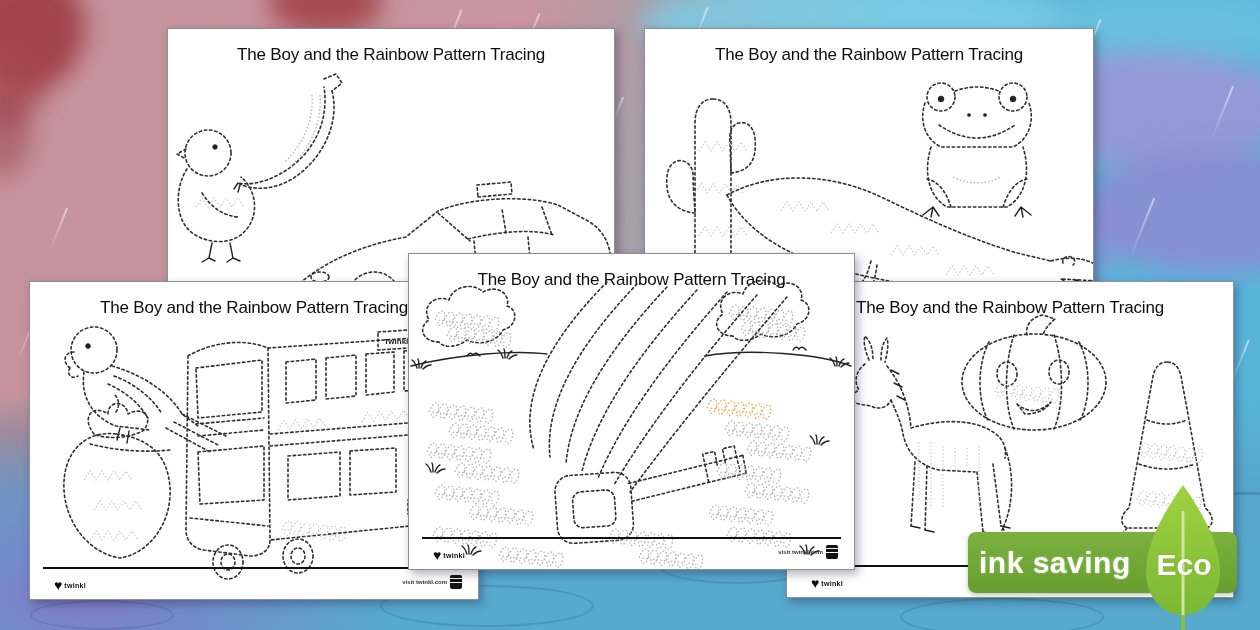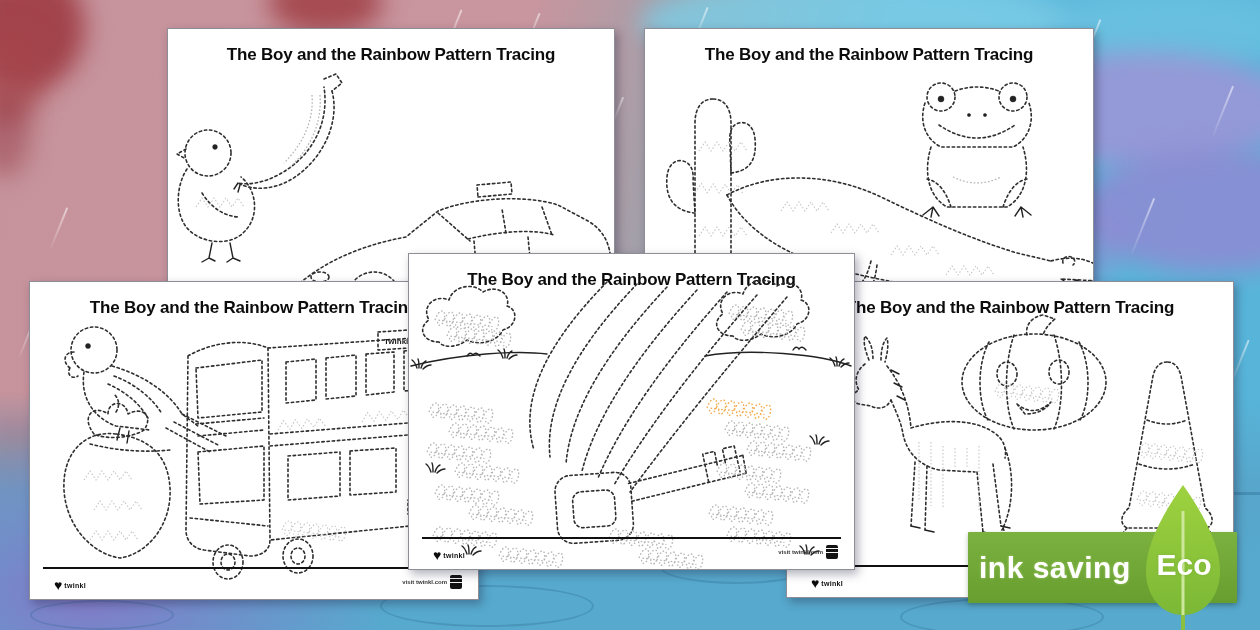--- a/index.html
+++ b/index.html
@@ -14,42 +14,42 @@
   .squig{position:absolute;border:2px solid rgba(35,95,130,.25);border-radius:50%;}
   .rain{position:absolute;width:2px;background:linear-gradient(rgba(255,255,255,.55),rgba(255,255,255,.05));
         transform:rotate(22deg);border-radius:2px;}
   .streak{position:absolute;left:306px;top:78px;width:5px;height:270px;
         background:linear-gradient(rgba(255,255,255,.4),rgba(255,255,255,0));transform:rotate(25deg);}
   .waterline{position:absolute;left:1088px;top:492px;width:172px;height:3px;background:rgba(40,100,140,.35);}
   
   .page{position:absolute;background:#fff;border:1px solid #8e8e96;
         box-shadow:3px 4px 9px rgba(25,25,55,.35);}
   .page-title{position:absolute;top:16px;left:0;right:0;text-align:center;
-        font-size:17px;font-weight:700;color:#0c0c0c;letter-spacing:-.2px;}
+        font-size:17px;font-weight:400;color:#0c0c0c;letter-spacing:-.2px;}
   .art{position:absolute;left:0;top:0;}
   .rule{position:absolute;left:13px;right:13px;bottom:30px;height:2px;background:#101010;}
   .brand{position:absolute;left:24px;bottom:8px;display:flex;align-items:center;gap:2px;color:#0d0d0d;}
   .brand .heart{font-size:14px;line-height:12px;}
   .brand .bname{font-size:7px;font-weight:700;letter-spacing:.3px;}
   .visit{position:absolute;right:16px;bottom:10px;display:flex;align-items:center;gap:3px;}
   .visit .vtext{font-size:6px;font-weight:700;color:#3a3a3a;}
   .stamp{width:12px;height:14px;border-radius:2px;
          background:linear-gradient(#121212 0 3px,#f5f5f5 3px 4px,#121212 4px 7px,#f5f5f5 7px 8px,#121212 8px 100%);}
   
   svg .art-l{stroke:#2e2e2e;fill:none;stroke-width:1.6;stroke-dasharray:2.4 2.8;
              stroke-linecap:round;stroke-linejoin:round;}
   svg .art-s{stroke:#222;fill:#222;stroke-width:.5;}
   svg .tex{stroke:#c6c6c6;fill:none;stroke-width:1.1;stroke-dasharray:1.5 2;}
   svg .tex2{stroke:#b5b5b5;fill:none;stroke-width:1.3;stroke-dasharray:1.6 2;}
   svg .mark{stroke:#222;fill:none;stroke-width:1.4;stroke-linecap:round;}
   svg .orange{stroke:#f2ab4e;fill:none;stroke-width:1.4;stroke-dasharray:1.6 2;}
   svg text.tiny{font-family:"Liberation Sans",sans-serif;font-weight:700;fill:#1c1c1c;}
   
-  .eco-badge{position:absolute;left:968px;top:532px;width:269px;height:71px;z-index:9;
-        background:linear-gradient(180deg,#7ab13f,#679e2f);border-radius:1px;
+  .eco-badge{position:absolute;left:968px;top:532px;width:269px;height:61px;z-index:9;
+        background:linear-gradient(180deg,#7ab13f,#679e2f);border-radius:8px;
         box-shadow:0 2px 5px rgba(20,60,20,.3);}
   .ink-label{position:absolute;left:11px;top:50%;transform:translateY(-50%);
         font-size:30px;font-weight:700;color:#fff;letter-spacing:.5px;
         text-shadow:0 0 3px rgba(200,230,150,.55);}
   .leaf-wrap{position:absolute;left:1144px;top:483px;width:78px;height:152px;z-index:10;}
   .eco-label{position:absolute;left:1152px;top:548px;width:64px;text-align:center;z-index:11;
         font-size:30px;font-weight:700;color:#fff;text-shadow:0 0 3px rgba(120,170,60,.6);}
 </style>
 </head>
 <body>

